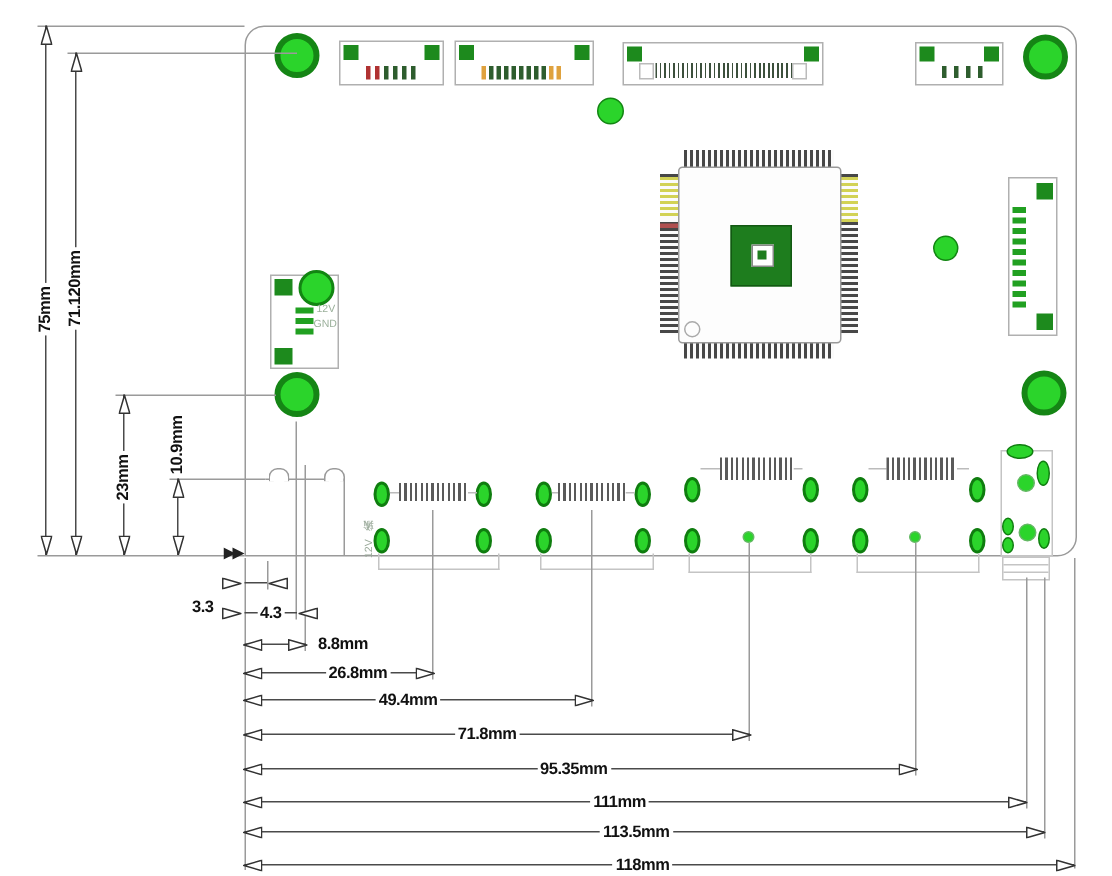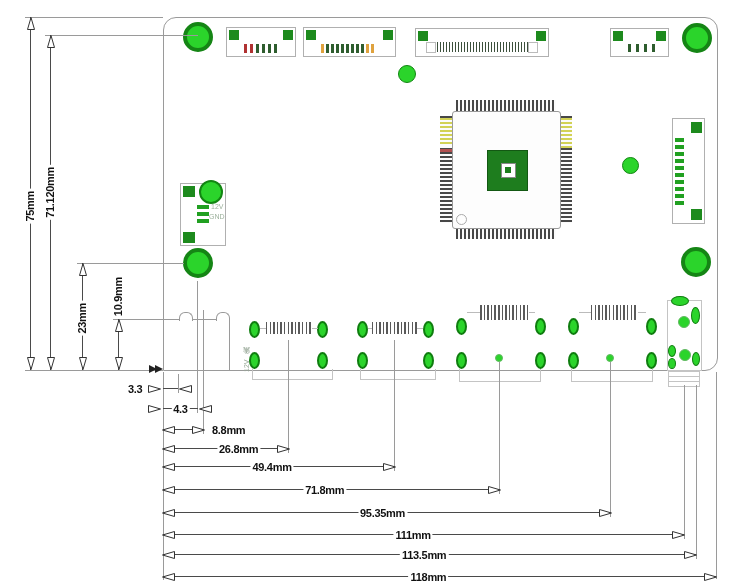--- a/index.html
+++ b/index.html
@@ -249,21 +249,21 @@
     <span class="arr" style="left:-4px;top:0;"><svg width="8" height="13">
           <polygon points="4,0.5 0.5,12.5 7.5,12.5" fill="#fff" stroke="#333" stroke-width="1"></polygon>
         </svg></span>
     <span class="arr" style="left:-4px;bottom:0;"><svg width="8" height="13">
           <polygon points="4,12.5 0.5,0.5 7.5,0.5" fill="#fff" stroke="#333" stroke-width="1"></polygon>
         </svg></span>
     <span class="dlabelv" style="top:-44px;">10.9mm</span>
   </div>
 
   <div class="dimh" style="left:163px;top:388px;width:15px;">
-    <span class="dlabel" style="left:-37px;top:0;transform:translateY(-50%);">3.3</span>
+    <span class="dlabel" style="left:-37px;top:16px;transform:translateY(-50%);">3.3</span>
     <span class="arr" style="left:-15px;top:-4px;"><svg width="13" height="8">
           <polygon points="12.5,4 0.5,0.5 0.5,7.5" fill="#fff" stroke="#333" stroke-width="1"></polygon>
         </svg></span>
     <span class="arr" style="left:16px;top:-4px;"><svg width="13" height="8">
           <polygon points="0.5,4 12.5,0.5 12.5,7.5" fill="#fff" stroke="#333" stroke-width="1"></polygon>
         </svg></span>
   </div>
   <div class="dimh" style="left:163px;top:408px;width:35px;">
     <span class="arr" style="left:-15px;top:-4px;"><svg width="13" height="8">
           <polygon points="12.5,4 0.5,0.5 0.5,7.5" fill="#fff" stroke="#333" stroke-width="1"></polygon>

